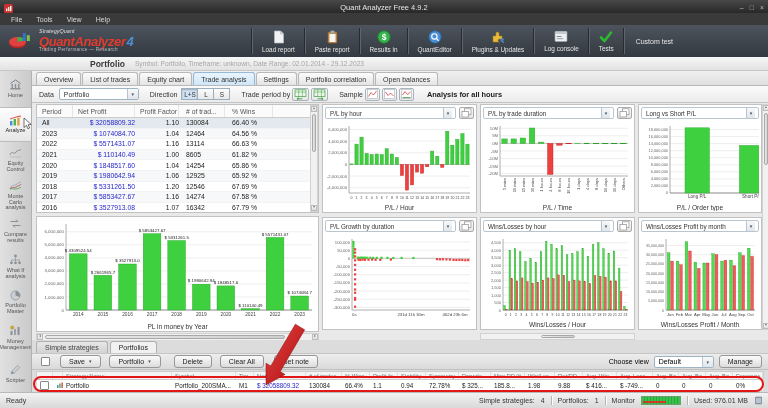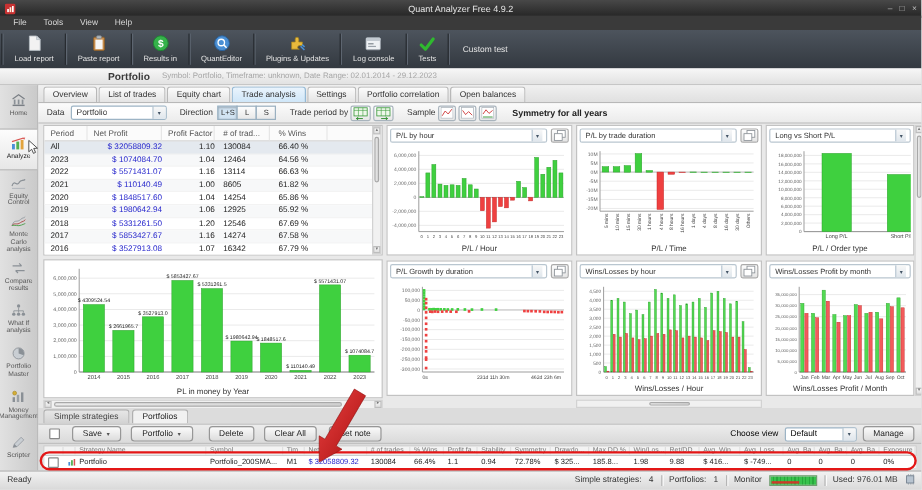--- a/index.html
+++ b/index.html
@@ -123,20 +123,34 @@
   </div>
 
   <div class="menubar" id="menubar">
       <span class="menu-item">File</span>
       <span class="menu-item">Tools</span>
       <span class="menu-item">View</span>
       <span class="menu-item">Help</span>
     </div>
 
   <div class="toolbar">
+    <div class="brand">
+      <span><svg width="24" height="19" viewBox="0 0 24 19">
+            <ellipse cx="9.5" cy="13.5" rx="8.5" ry="4.8" fill="#b02828"></ellipse>
+            <ellipse cx="9.5" cy="11.8" rx="8.5" ry="4.8" fill="#e04040"></ellipse>
+            <path d="M9.5 11.8 L9.5 7 A8.5 4.8 0 0 1 17.6 10.4 Z" fill="#3fae4f"></path>
+            <rect x="14.8" y="3" width="3" height="8" fill="#3a6fc4"></rect>
+            <rect x="18.8" y="5.2" width="3" height="5.8" fill="#7ec44a"></rect>
+          </svg></span>
+      <div class="brand-text">
+        <div class="brand-small">StrategyQuant</div>
+        <div class="brand-name"><span>QuantAnalyzer</span><span class="brand-ver">4</span></div>
+        <div class="brand-tag">Trading Performance — Research</div>
+      </div>
+    </div>
     <div id="toolbar-buttons" style="display:flex;align-items:center;height:32px">
         <span class="tsep"></span>
         <div class="tool-btn">
           <span><svg width="13" height="14">
               <path d="M2.5 1 h6 l3 3 v9 h-9 z" fill="#f2f2f2" stroke="#b5bcc4" stroke-width="0.7"></path>
               <path d="M8.5 1 v3 h3 z" fill="#d7dde3" stroke="#b5bcc4" stroke-width="0.7"></path>
             </svg></span>
           <span>Load report</span>
         </div>
         <span class="tsep"></span>
@@ -327,21 +341,21 @@
             <polyline points="1.5,3 4,6.5 6.5,4 9.5,7" fill="none" stroke="#d04040" stroke-width="0.8"></polyline>
           </svg>
         </span>
       <span class="icon-btn" style="width:15px">
           <svg width="11" height="10">
             <rect x="0.5" y="0.5" width="10" height="9" fill="#fff" stroke="#a8b0b8" stroke-width="0.6"></rect>
             <polyline points="1.5,6 4,2.5 6.5,5.5 9.5,3" fill="none" stroke="#d04040" stroke-width="0.8"></polyline>
             <path d="M1.5 8.5 h8" stroke="#3f9c3f" stroke-width="0.8"></path>
           </svg>
         </span>
-      <span class="analysis-title">Symmetry for all years</span>
+      <span class="analysis-title">Analysis for all hours</span>
     </div>
 
     <div class="panel" style="left:4px;top:33px;width:283px;height:109px">
       <div class="ttable" id="period-table">
           <div class="throw thead">
             <div class="pc0">Period</div>
             <div class="pc1">Net Profit</div>
             <div class="pc2">Profit Factor</div>
             <div class="pc3"># of trad...</div>
             <div class="pc4">% Wins</div>

